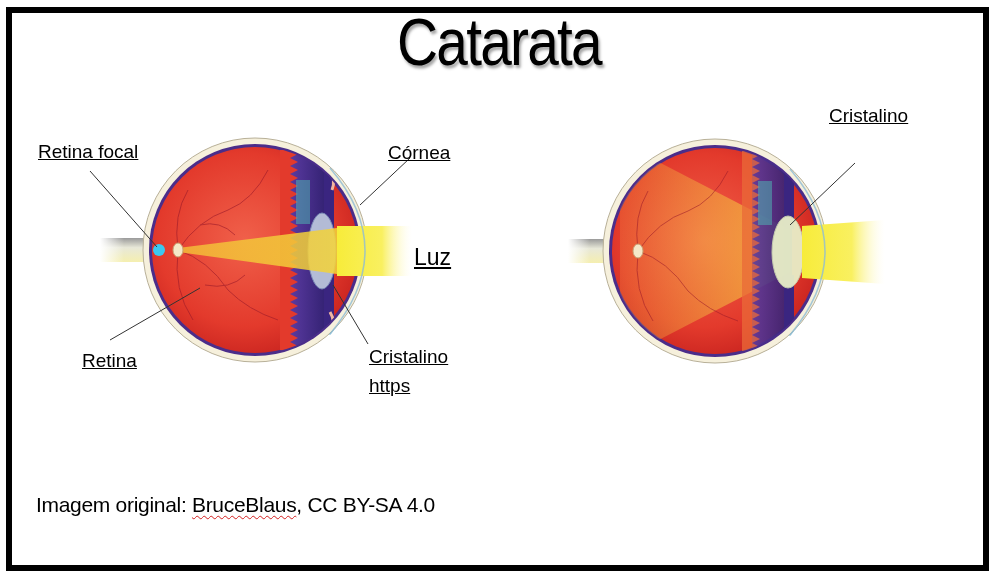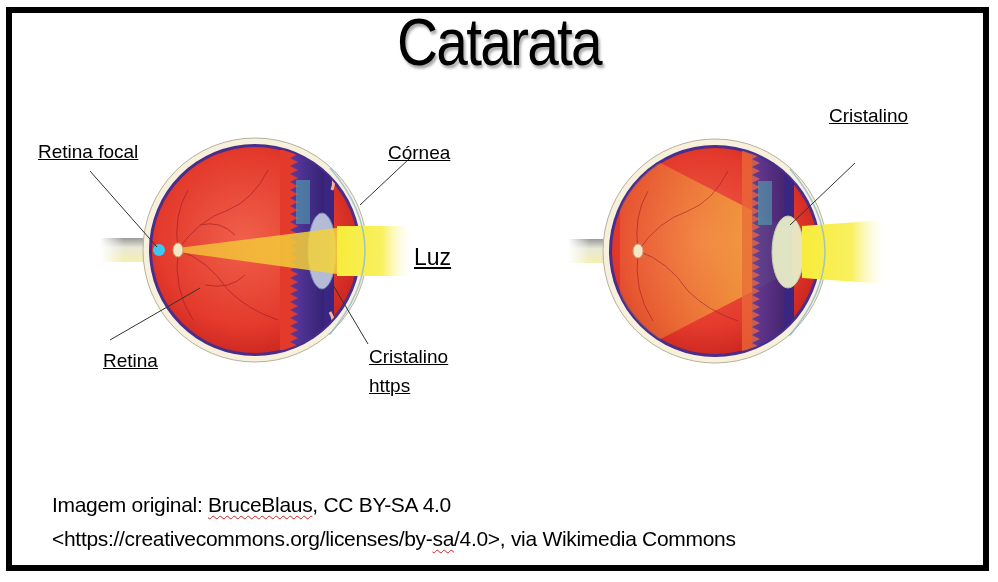--- a/index.html
+++ b/index.html
@@ -2,21 +2,21 @@
 <html><head>
 <meta charset="utf-8">
 <style>
   html, body { margin: 0; padding: 0; background: #ffffff; }
   body { width: 998px; height: 582px; position: relative; overflow: hidden; font-family: "Liberation Sans", sans-serif; }
   .frame { position: absolute; left: 6px; top: 7px; width: 971px; height: 552px; border: 6px solid #000; background: #fff; }
   .title { position: absolute; left: 0; top: 4px; width: 998px; text-align: center; font-family: "Liberation Sans", sans-serif; font-size: 66px; color: #000; letter-spacing: -2px; transform: scaleX(0.86); text-shadow: 2px 3px 3px rgba(0,0,0,0.35); }
   svg.diagram { position: absolute; left: 0; top: 0; }
   .label { position: absolute; font-family: "Liberation Sans", sans-serif; font-size: 19px; color: #000; line-height: 29px; white-space: nowrap; text-decoration: underline; }
   .label.luz { font-size: 23px; background: #fff; padding: 0 4px; }
-  .credit { position: absolute; left: 52px; top: 488px; font-family: "Liberation Sans", sans-serif; font-size: 21px; line-height: 34px; color: #000; letter-spacing: -0.3px; }
+  .credit { position: absolute; left: 36px; top: 488px; font-family: "Liberation Sans", sans-serif; font-size: 21px; line-height: 34px; color: #000; letter-spacing: -0.3px; }
   .squiggle { text-decoration: underline wavy #d42020; text-decoration-thickness: 1px; text-underline-offset: 3px; }
 </style>
 </head>
 <body>
 
 <div class="frame"></div>
 
 <div class="title">Catarata</div>
 
 <svg class="diagram" width="998" height="582" viewBox="0 0 998 582">
@@ -142,26 +142,25 @@
     <line x1="410" y1="158" x2="360" y2="205"></line>
     <line x1="110" y1="340" x2="200" y2="288"></line>
     <line x1="368" y1="344" x2="333" y2="285"></line>
     <line x1="855" y1="163" x2="790" y2="225"></line>
   </g>
 </svg>
 
 <div class="label" style="left:38px; top:137px;">Retina focal</div>
 <div class="label" style="left:388px; top:126px;margin-top:12px;">Córnea</div>
 <div class="label luz" style="left:410px; top:243px;">Luz</div>
-<div class="label" style="left:103px; top:346px;">Retina</div>
+<div class="label" style="left:82px; top:346px;">Retina</div>
 <div class="label" style="left:369px; top:342px;">
   <div>Cristalino</div>
   <div>https</div>
 </div>
 
 <div class="label" style="left:829px; top:101px;">
   <div>Cristalino</div>
 </div>
 
 <div class="credit">
   <div><span>Imagem original: </span><span class="squiggle">BruceBlaus</span><span>, CC BY-SA 4.0</span></div>
-  <div><span>&lt;https://creativecommons.org/licenses/by-</span><span class="squiggle">sa</span><span>/4.0&gt;, via Wikimedia Commons</span></div>
 </div>
 
 </body></html>

